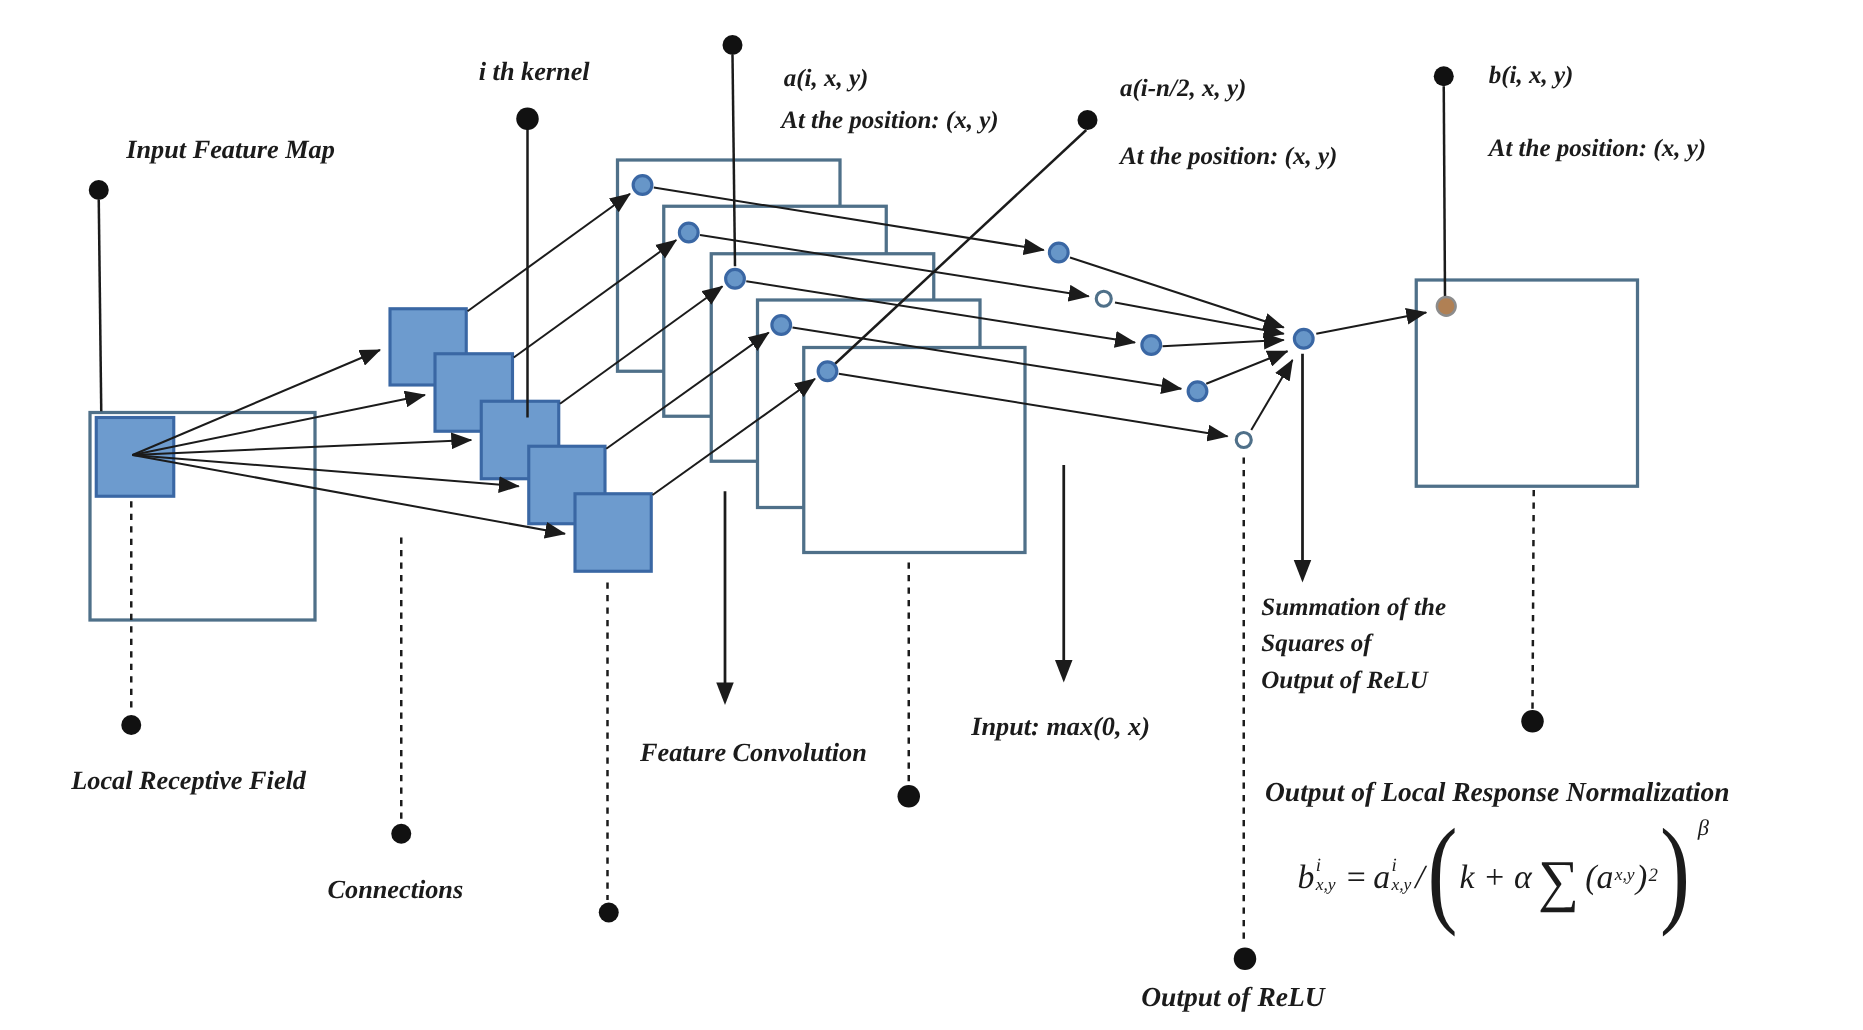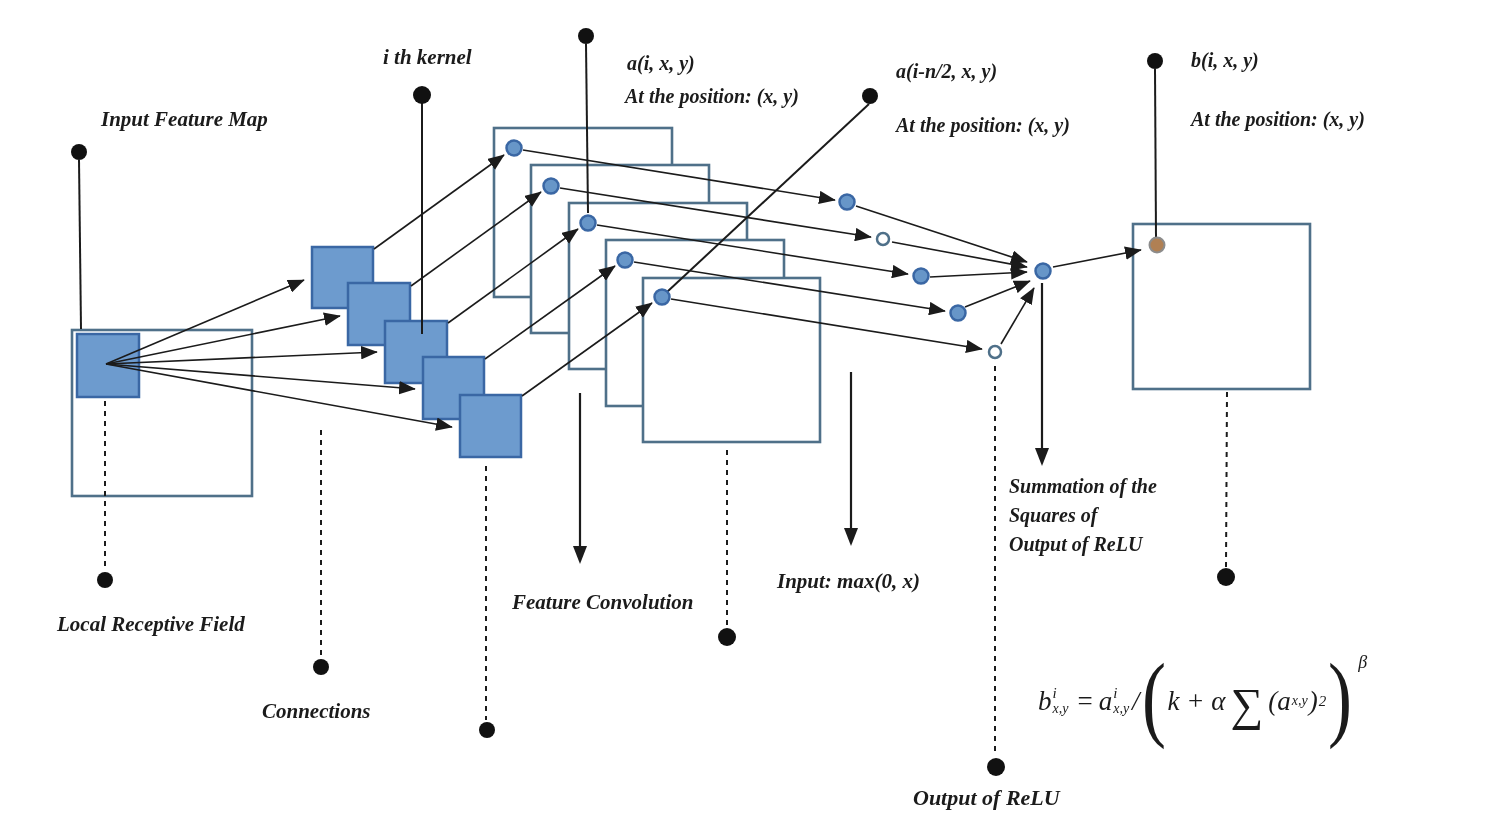--- a/index.html
+++ b/index.html
@@ -203,20 +203,21 @@
   <div class="lbl small" style="left:896px;top:114px;">At the position: (x, y)</div>
   <div class="lbl small" style="left:1191px;top:49px;">b(i, x, y)</div>
   <div class="lbl small" style="left:1191px;top:108px;">At the position: (x, y)</div>
   <div class="lbl" style="left:57px;top:612px;font-style:italic;">Local Receptive Field</div>
   <div class="lbl" style="left:262px;top:699px;">Connections</div>
   <div class="lbl" style="left:512px;top:590px;">Feature Convolution</div>
   <div class="lbl" style="left:777px;top:569px;">Input: max(0, x)</div>
   <div class="lbl multiline" style="left:1009px;top:472px;">Summation of the
 Squares of
 Output of ReLU</div>
+  <div class="lbl big" style="left:1012px;top:621px;">Output of Local Response Normalization</div>
   <div class="lbl big" style="left:913px;top:785px;">Output of ReLU</div>
 
   <div class="formula">
     <span>b</span>
       <span class="supsub">
         <span class="s-sup">i</span>
         <span class="s-sub">x,y</span>
       </span>
     <span class="op">=</span>
     <span>a</span>

